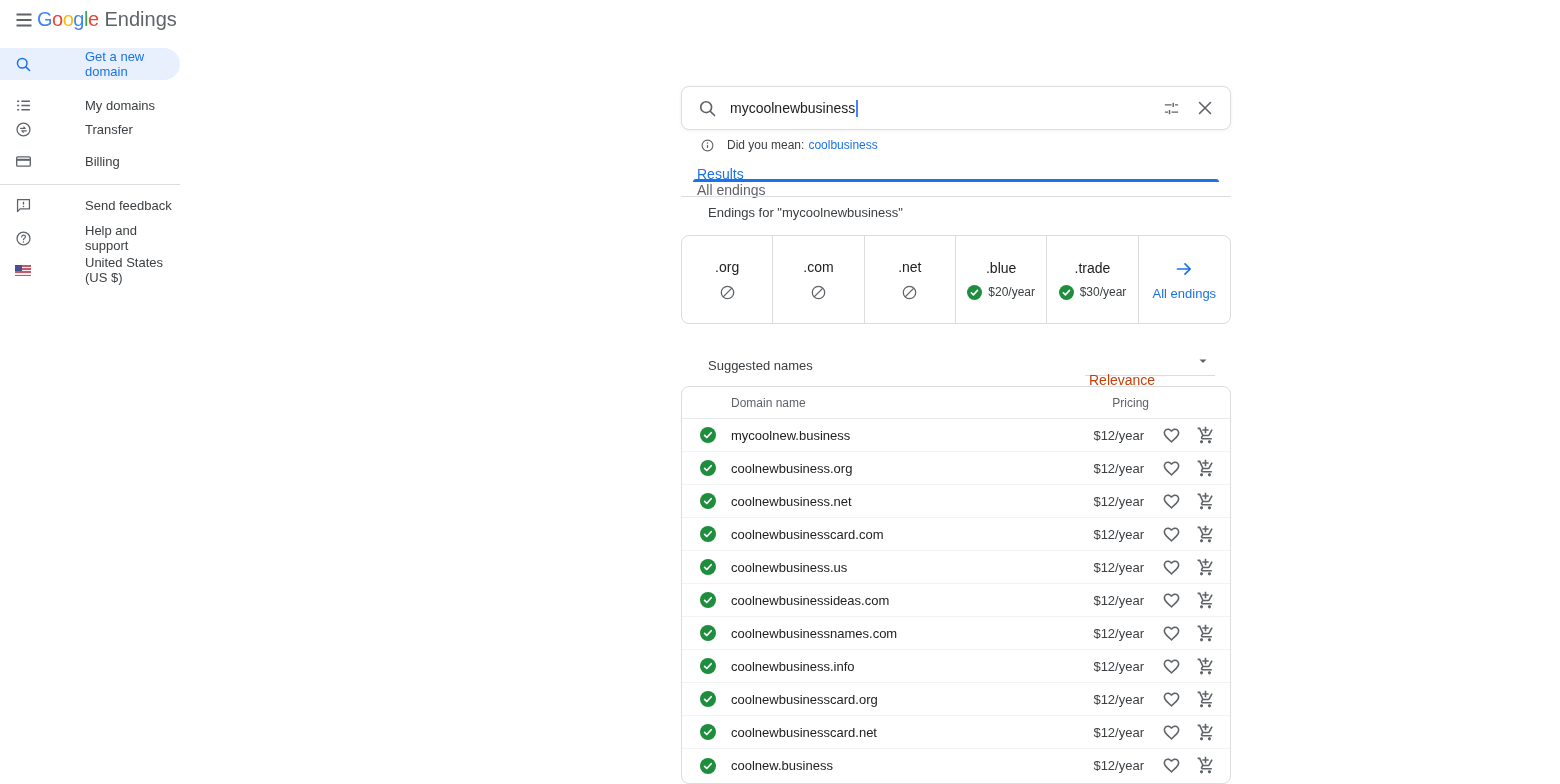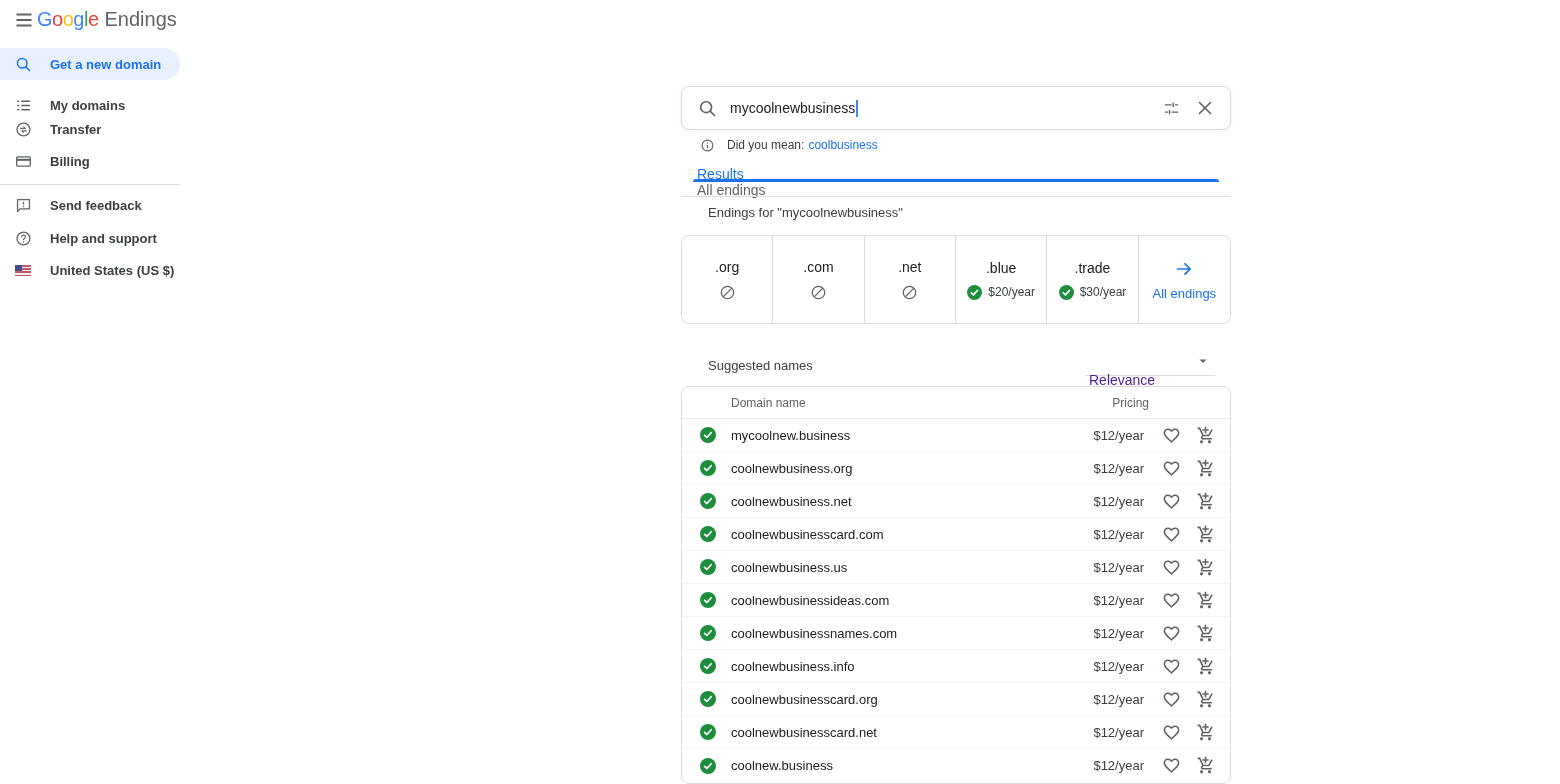--- a/index.html
+++ b/index.html
@@ -10,21 +10,21 @@
   .topbar { position:absolute; left:0; top:0; width:1560px; height:40px; background:#fff; }
   .menu-btn { position:absolute; left:12px; top:8px; width:24px; height:24px; display:flex;
               align-items:center; justify-content:center; color:#5f6368; cursor:pointer; }
   .logo { position:absolute; left:37px; top:8px; font-size:20px; letter-spacing:-0.5px; display:flex; align-items:baseline; }
   .logo .g-letters span { font-weight:500; }
   .logo .product { color:#5f6368; font-weight:400; margin-left:6px; letter-spacing:0; }
 
   
   .sidebar { position:absolute; left:0; top:40px; width:180px; }
   .nav-item { position:absolute; left:0; width:180px; height:32px; display:flex; align-items:center;
-              cursor:pointer; color:#3c4043; font-size:13px; font-weight:700; }
+              cursor:pointer; color:#3c4043; font-size:13px; font-weight:400;gap:35px; }
   .nav-item .icn { width:18px; height:18px; margin-left:14px; margin-right:18px; flex:none;
                    display:flex; align-items:center; justify-content:center; color:#5f6368; }
   .nav-item.active { background:#e8f0fe; border-radius:0 16px 16px 0; color:#1a73e8; }
   .nav-item.active .icn { color:#1a73e8; }
   .side-divider { position:absolute; left:0; top:144px; width:180px; border-top:1px solid #dadce0; }
   .flag { width:16px; height:11px; position:relative;
           background:repeating-linear-gradient(to bottom, #bf5b6b 0 1.6px, #f3eded 1.6px 3.2px); }
   .flag::after { content:""; position:absolute; left:0; top:0; width:7px; height:6px; background:#46508c; }
 
   
@@ -68,21 +68,21 @@
   .avail { display:flex; align-items:center; gap:6px; font-size:12px; color:#3c4043; }
   .blocked { color:#5f6368; display:flex; }
   .all-endings-cell { display:flex; flex-direction:column; align-items:center; justify-content:center;
                       gap:7px; cursor:pointer; }
   .all-endings-cell .lbl { font-size:13px; font-weight:500; color:#1a73e8; }
   .all-endings-cell .icn { color:#1a73e8; display:flex; }
 
   .suggested-heading { position:absolute; left:27px; top:358px; font-size:13px; font-weight:500; color:#3c4043; }
   .sort-select { position:absolute; left:404px; top:346px; width:130px; height:30px;
                  border-bottom:1px solid #dadce0; display:flex; align-items:center; cursor:pointer; }
-  .sort-select .val { font-size:14px; color:#4c1d95; margin-left:4px;margin-top:39px; }
+  .sort-select .val { font-size:14px; color:#c2410c; margin-left:4px;margin-top:39px; }
   .sort-select .icn { margin-left:auto; margin-right:6px; color:#5f6368; display:flex; }
 
   .table-card { position:absolute; left:0; top:386px; width:550px; height:398px; background:#fff;
                 border:1px solid #dadce0; border-radius:8px; overflow:hidden; }
   .thead { height:32px; display:flex; align-items:center; border-bottom:1px solid #e8eaed;
            font-size:12px; color:#5f6368; }
   .thead .col-domain { margin-left:49px; }
   .thead .col-pricing { margin-left:auto; margin-right:81px; }
   .trow { height:33px; display:flex; align-items:center; border-bottom:1px solid #f1f3f4; }
   .trow:last-child { border-bottom:none; }

